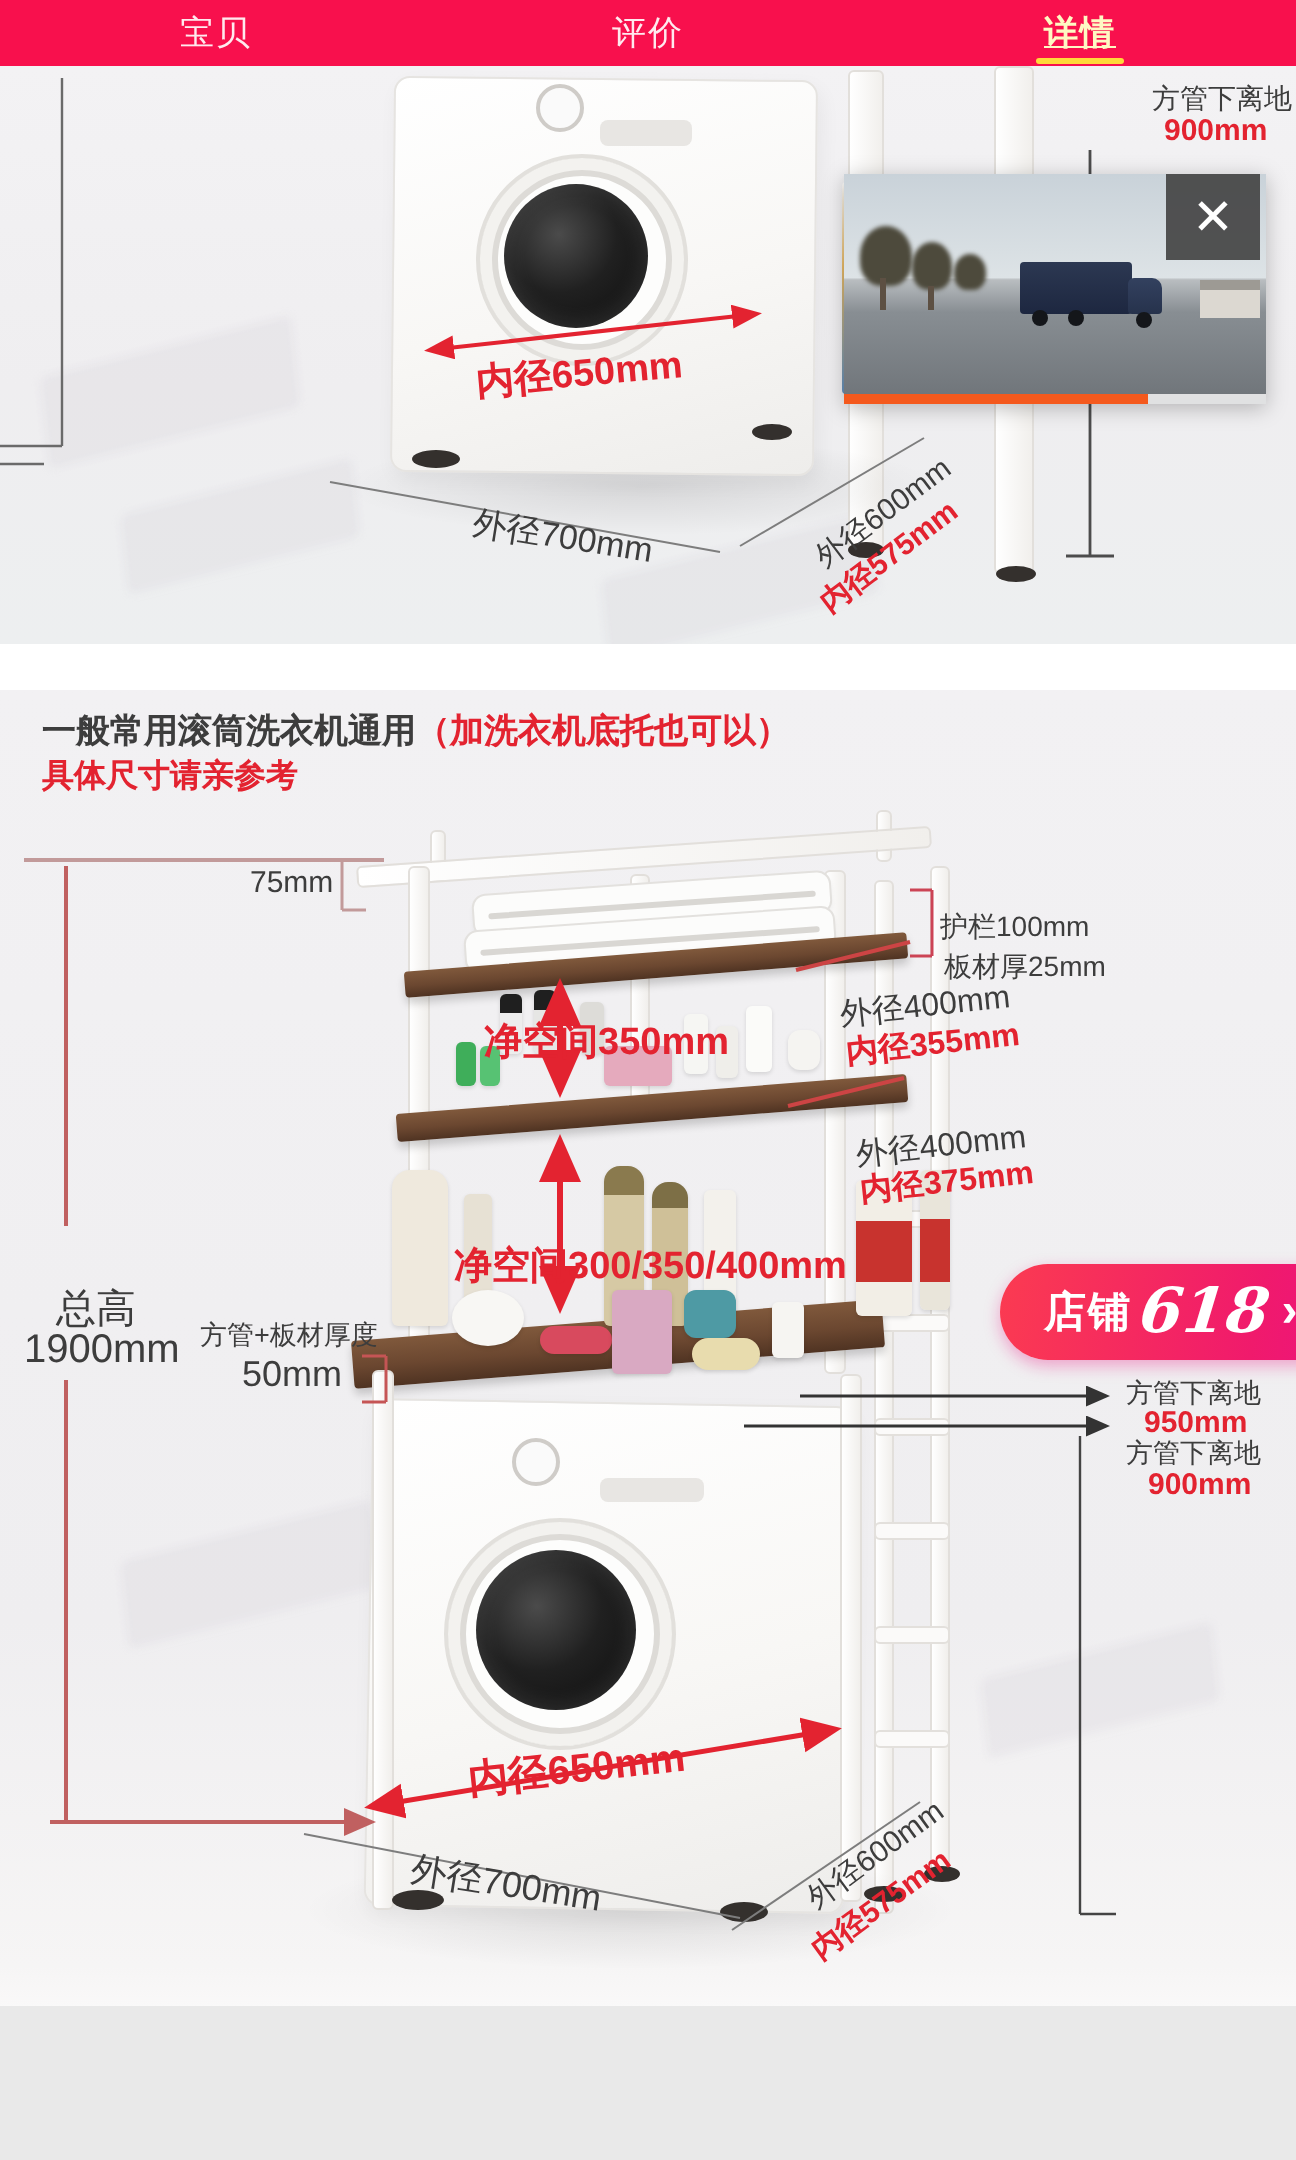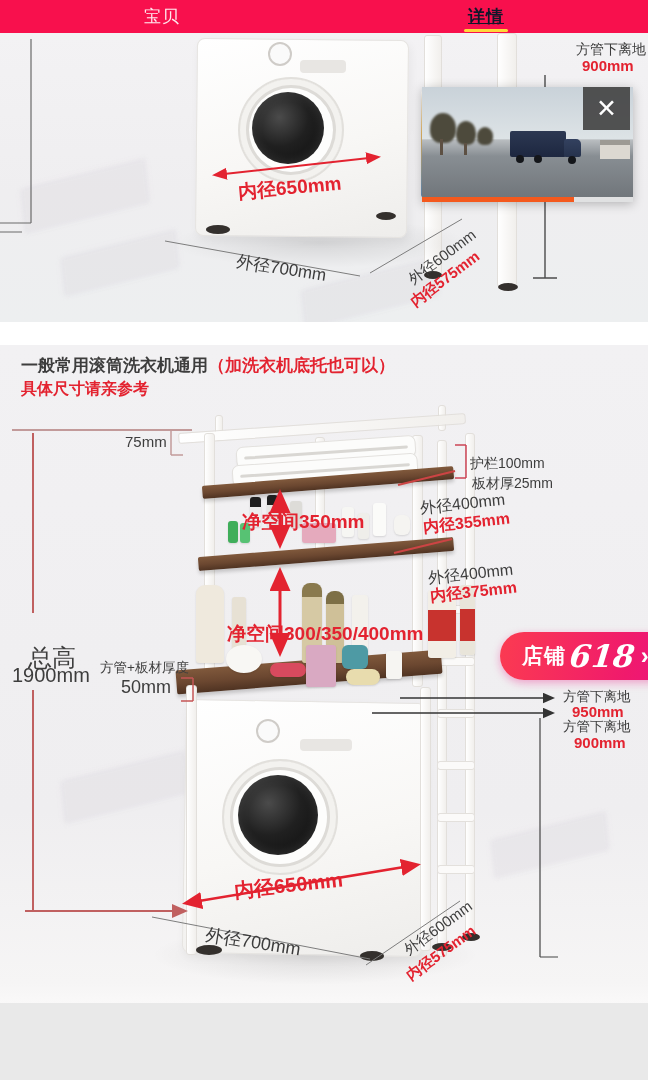--- a/index.html
+++ b/index.html
@@ -3,21 +3,21 @@
 <meta charset="utf-8">
 <style>
   html,body{margin:0;padding:0;background:#e9e9e9;}
   .screen{position:relative;width:648px;height:1003px;margin:0 auto;overflow:hidden;
           font-family:"Liberation Sans","DejaVu Sans",sans-serif;background:#fff;}
 
   
   .nav{position:absolute;left:0;top:0;width:648px;height:33px;background:#f8104d;display:flex;z-index:60;}
   .nav-tab{flex:1;display:flex;align-items:center;justify-content:center;color:#ffe9ee;
            font-size:17px;letter-spacing:1px;position:relative;cursor:pointer;}
-  .nav-tab.active{color:#0f172a;font-weight:bold;text-decoration:underline;}
+  .nav-tab.active{color:#fef9c3;font-weight:bold;text-decoration:underline;}
   .nav-tab.active .underline{position:absolute;bottom:1px;left:50%;transform:translateX(-50%);
            width:44px;height:3px;border-radius:2px;background:#ffd83a;}
 
   
   .photo{position:absolute;left:0;width:648px;overflow:hidden;
          background:linear-gradient(180deg,#f3f2f4 0%,#efeef0 55%,#edeff0 100%);}
   .sec1{top:33px;height:289px;}
   .sec2{top:345px;height:665px;background:linear-gradient(180deg,#f2f1f3 0%,#efeef0 70%,#f6f5f5 96%,#fbfafa 100%);}
   .gap{position:absolute;left:0;top:322px;width:648px;height:23px;background:#fff;}
   .footer{position:absolute;left:0;top:1010px;width:648px;height:70px;background:#fbf9f9;}
@@ -88,20 +88,23 @@
 </style>
 </head>
 <body>
 
 <div class="screen">
 
   <div class="nav">
     <div class="nav-tab">
         <span>宝贝</span>
       </div>
+    <div class="nav-tab">
+        <span>评价</span>
+      </div>
     <div class="nav-tab active">
         <span>详情</span>
         <span class="underline"></span>
       </div>
   </div>
 
   <div class="photo sec1">
     <div class="wm" style="left:20px;top:140px;width:130px;height:46px;"></div>
     <div class="wm" style="left:60px;top:210px;width:120px;height:40px;"></div>
     <div class="wm" style="left:300px;top:240px;width:140px;height:40px;"></div>
@@ -274,21 +277,21 @@
 
     <div class="dim dark" style="left:125px;top:89px;font-size:15px;"><span>75mm</span></div>
     <div class="dim dark" style="left:470px;top:111px;font-size:14px;"><span>护栏100mm</span></div>
     <div class="dim dark" style="left:472px;top:131px;font-size:14px;"><span>板材厚25mm</span></div>
     <div class="dim dark" style="left:420px;top:151px;font-size:16px;transform:rotate(-6deg);"><span>外径400mm</span></div>
     <div class="dim red b" style="left:423px;top:170px;font-size:16px;transform:rotate(-6deg);"><span>内径355mm</span></div>
     <div class="dim red b" style="left:242px;top:167px;font-size:19px;"><span>净空间350mm</span></div>
     <div class="dim dark" style="left:428px;top:221px;font-size:16px;transform:rotate(-6deg);"><span>外径400mm</span></div>
     <div class="dim red b" style="left:430px;top:239px;font-size:16px;transform:rotate(-6deg);"><span>内径375mm</span></div>
     <div class="dim red b" style="left:227px;top:279px;font-size:19px;"><span>净空间300/350/400mm</span></div>
-    <div class="dim dark" style="left:28px;top:300px;font-size:24px;"><span>总高</span></div>
+    <div class="dim dark" style="left:28px;top:300px;font-size:20px;"><span>总高</span></div>
     <div class="dim dark" style="left:12px;top:320px;font-size:20px;"><span>1900mm</span></div>
     <div class="dim dark" style="left:100px;top:316px;font-size:13.5px;"><span>方管+板材厚度</span></div>
     <div class="dim dark" style="left:121px;top:333px;font-size:18px;"><span>50mm</span></div>
     <div class="dim dark" style="left:563px;top:345px;font-size:13.5px;"><span>方管下离地</span></div>
     <div class="dim red b" style="left:572px;top:359px;font-size:15px;"><span>950mm</span></div>
     <div class="dim dark" style="left:563px;top:375px;font-size:13.5px;"><span>方管下离地</span></div>
     <div class="dim red b" style="left:574px;top:390px;font-size:15px;"><span>900mm</span></div>
     <div class="dim red b" style="left:234px;top:530px;font-size:20px;transform:rotate(-6deg);"><span>内径650mm</span></div>
     <div class="dim dark" style="left:205px;top:588px;font-size:18px;transform:rotate(9deg);"><span>外径700mm</span></div>
     <div class="dim dark" style="left:398px;top:575px;font-size:15px;transform:rotate(-36deg);"><span>外径600mm</span></div>

